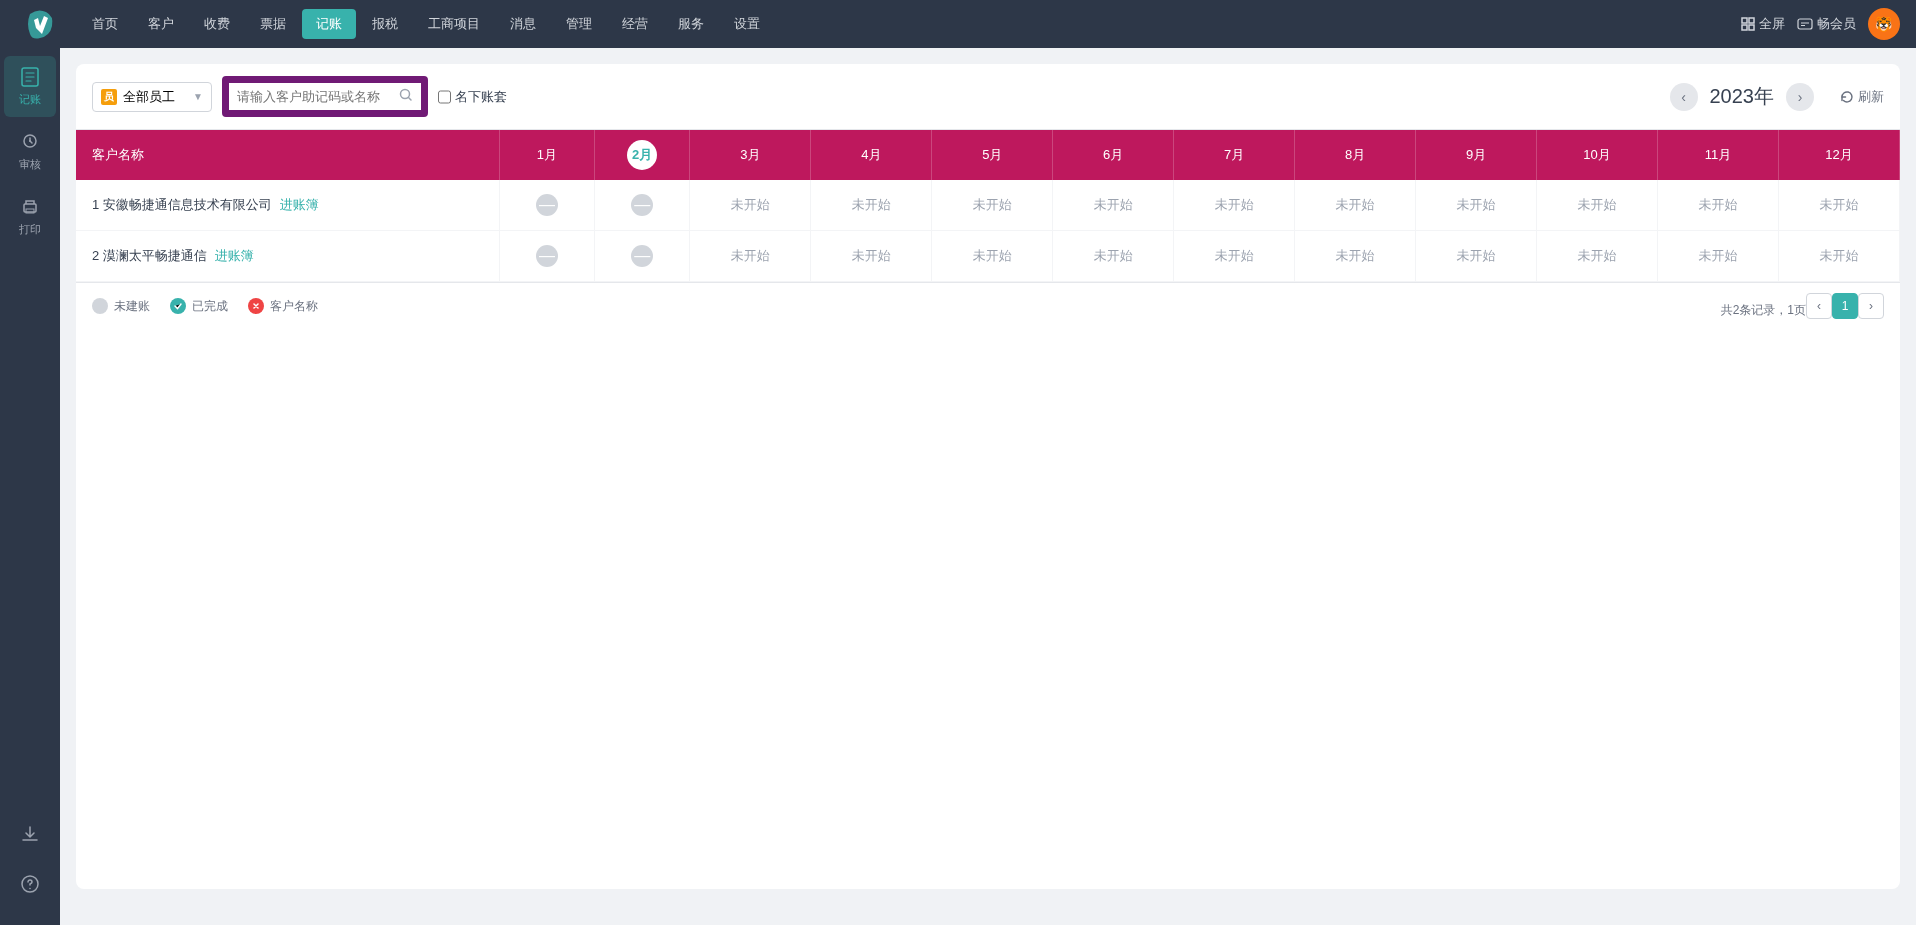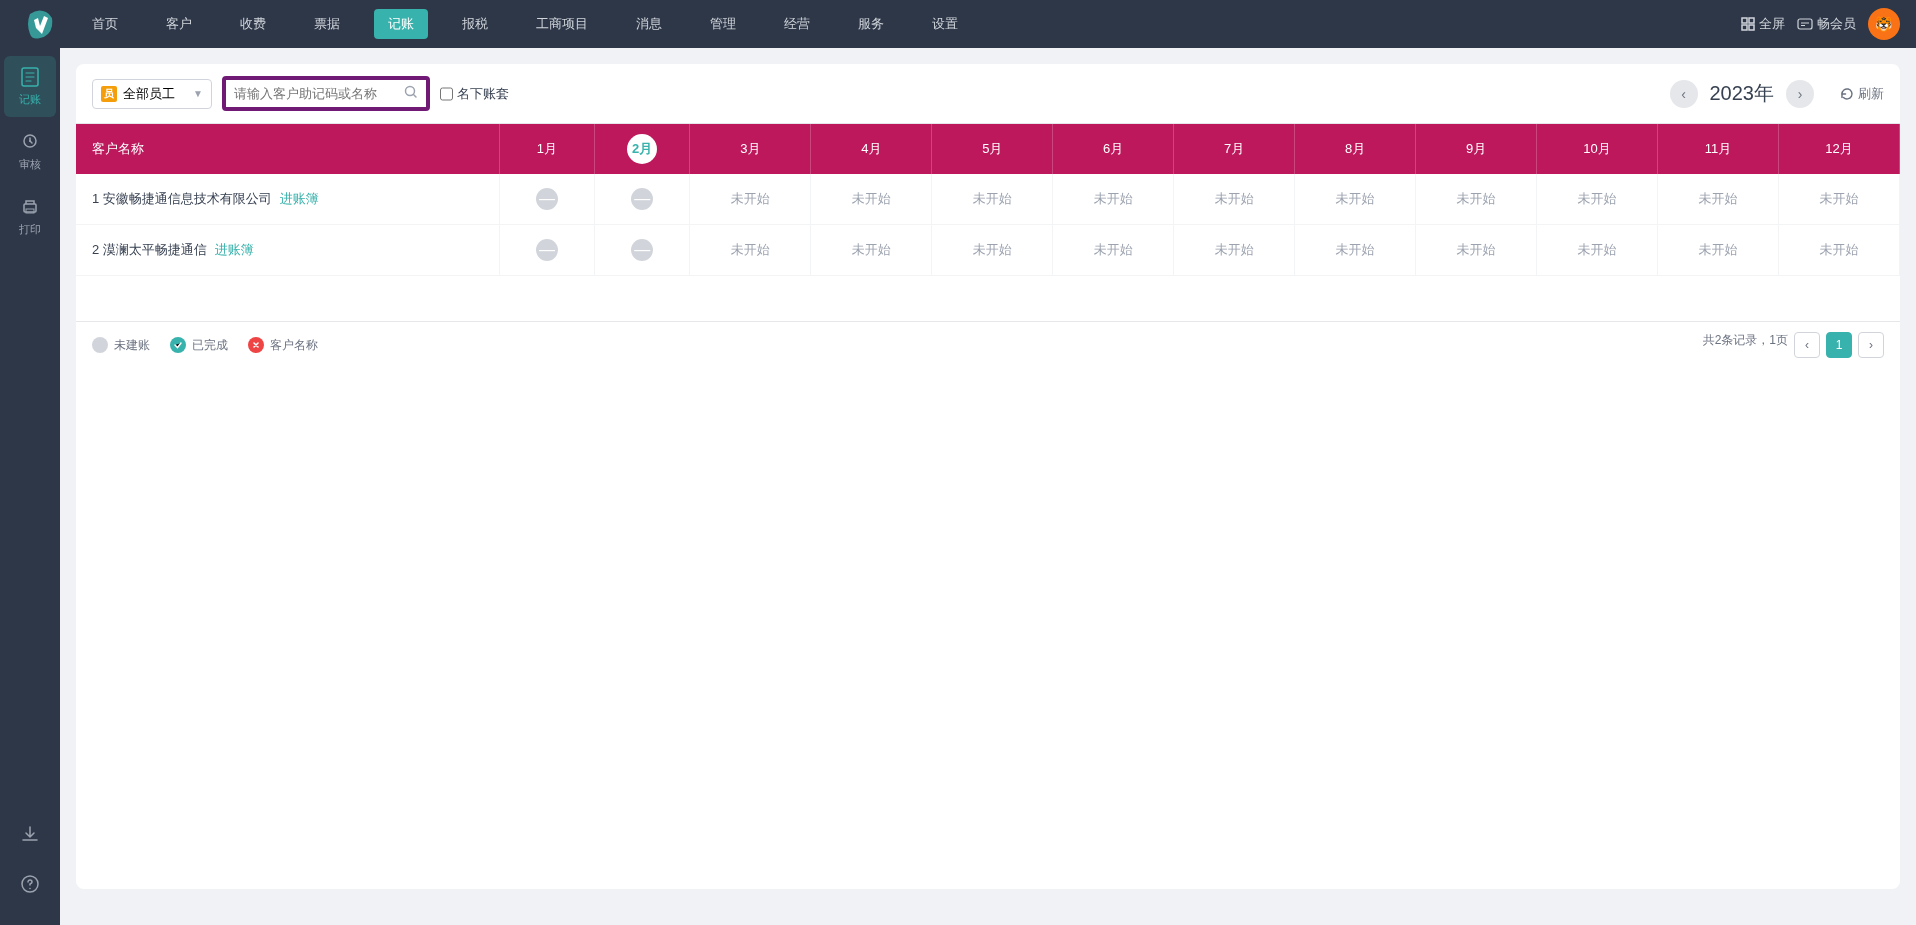--- a/index.html
+++ b/index.html
@@ -19,21 +19,21 @@
       width: 60px;
       display: flex;
       align-items: center;
       justify-content: center;
       margin-right: 8px;
     }
     .top-nav-logo svg { width: 36px; height: 36px; }
     .top-nav-items {
       display: flex;
       align-items: center;
-      gap: 20px;
+      gap: 2px;
       flex: 1;
     }
     .nav-item {
       padding: 6px 14px;
       color: #d1d5db;
       cursor: pointer;
       border-radius: 4px;
       font-size: 13px;
       white-space: nowrap;
     }
@@ -130,24 +130,24 @@
       background: #fff;
       min-width: 120px;
     }
     .employee-select .emp-icon {
       width: 16px; height: 16px; background: #f59e0b; border-radius: 2px; display: flex; align-items: center; justify-content: center; color: #fff; font-size: 10px; font-weight: bold;
     }
     .employee-select .chevron { color: #9ca3af; font-size: 10px; margin-left: auto; }
     .search-input-wrap {
       display: flex;
       align-items: center;
-      border: 4px solid #701a75;
+      border: 7px solid #701a75;
       border-radius: 4px;
       padding: 5px 8px;
-      gap: 20px;
+      gap: 12px;
       flex: 0 0 200px;
     }
     .search-input-wrap input {
       border: none; outline: none; font-size: 13px; color: #6b7280; width: 150px; background: transparent;
     }
     .search-icon { color: #9ca3af; cursor: pointer; }
     .checkbox-label {
       display: flex; gap: 4px; font-size: 13px; color: #374151; cursor: pointer;
     }
     .checkbox-label input[type=checkbox] { cursor: pointer; }
@@ -187,29 +187,28 @@
     
     .footer-bar {
       display: flex;
       align-items: center;
       padding: 10px 16px;
       border-top: 1px solid #e5e7eb;
       background: #fff;
       gap: 20px;
       font-size: 12px;
       color: #6b7280;
-      margin-top: 45px;
     }
     .legend-item { display: flex; align-items: center; gap: 6px; }
     .legend-dot { width: 16px; height: 16px; border-radius: 50%; }
     .legend-dot.gray { background: #d1d5db; }
     .legend-dot.teal { background: #38b2ac; display: flex; align-items: center; justify-content: center; }
     .legend-dot.red { background: #ef4444; display: flex; align-items: center; justify-content: center; }
     .footer-pagination {
-      display: flex; align-items: flex-start; gap: 6px; margin-left: auto; font-size: 12px; color: #6b7280;
+      display: flex; align-items: flex-end; margin-left: auto; font-size: 12px; color: #6b7280;
     }
     .page-btn {
       width: 26px; height: 26px; border: 1px solid #d1d5db; border-radius: 4px;
       display: flex; align-items: center; justify-content: center; cursor: pointer; color: #6b7280; font-size: 12px;
     }
     .page-btn.active { background: #38b2ac; color: #fff; border-color: #38b2ac; }
     .scrollbar-area { overflow-y: auto; max-height: calc(100vh - 220px); }
   </style>
 </head>
 <body>

